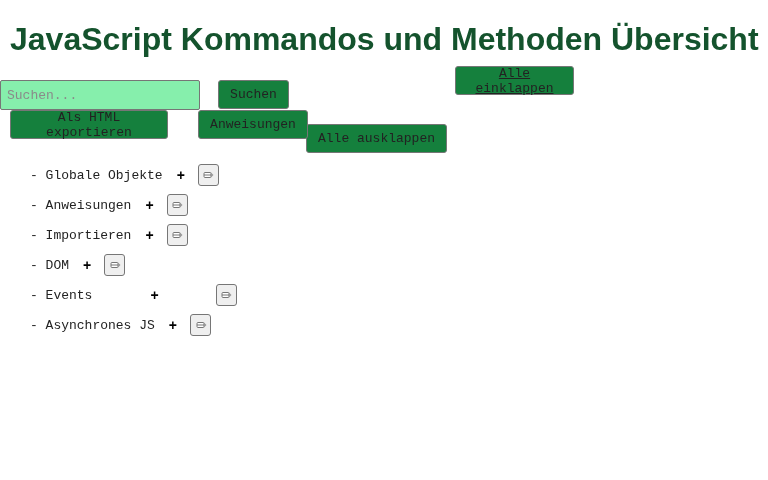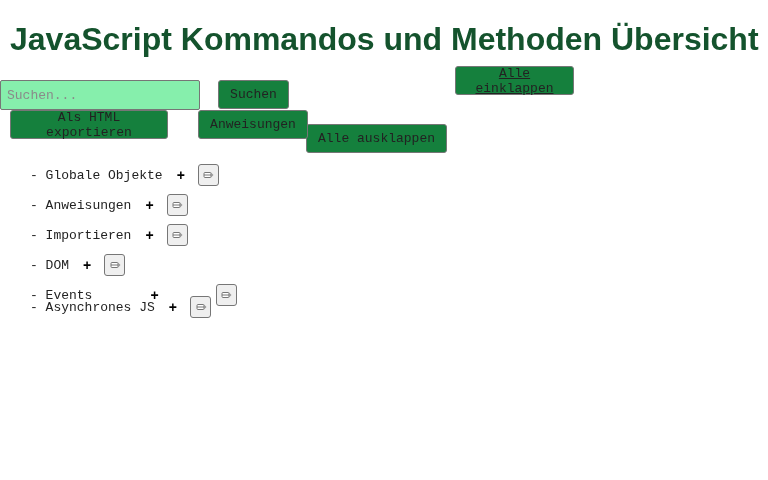--- a/index.html
+++ b/index.html
@@ -100,21 +100,21 @@
   <span class="plus">+</span>
   <span class="edit">
     <svg width="12" height="8" viewBox="0 0 12 8">
         <rect x="2" y="1.5" width="7" height="5" rx="1" fill="#fff" stroke="#777" stroke-width="1"></rect>
         <path d="M9 1.5 L11.5 4 L9 6.5 Z" fill="#999"></path>
         <line x1="2" y1="4" x2="9" y2="4" stroke="#777" stroke-width="1"></line>
       </svg>
   </span>
 </div>
 
-<div class="cat" style="top:296px;text-align:center;">
+<div class="cat" style="top:314px;text-align:center;">
   <span class="label"><span>- </span><span>Asynchrones JS</span></span>
   <span class="plus">+</span>
   <span class="edit">
     <svg width="12" height="8" viewBox="0 0 12 8">
         <rect x="2" y="1.5" width="7" height="5" rx="1" fill="#fff" stroke="#777" stroke-width="1"></rect>
         <path d="M9 1.5 L11.5 4 L9 6.5 Z" fill="#999"></path>
         <line x1="2" y1="4" x2="9" y2="4" stroke="#777" stroke-width="1"></line>
       </svg>
   </span>
 </div>

